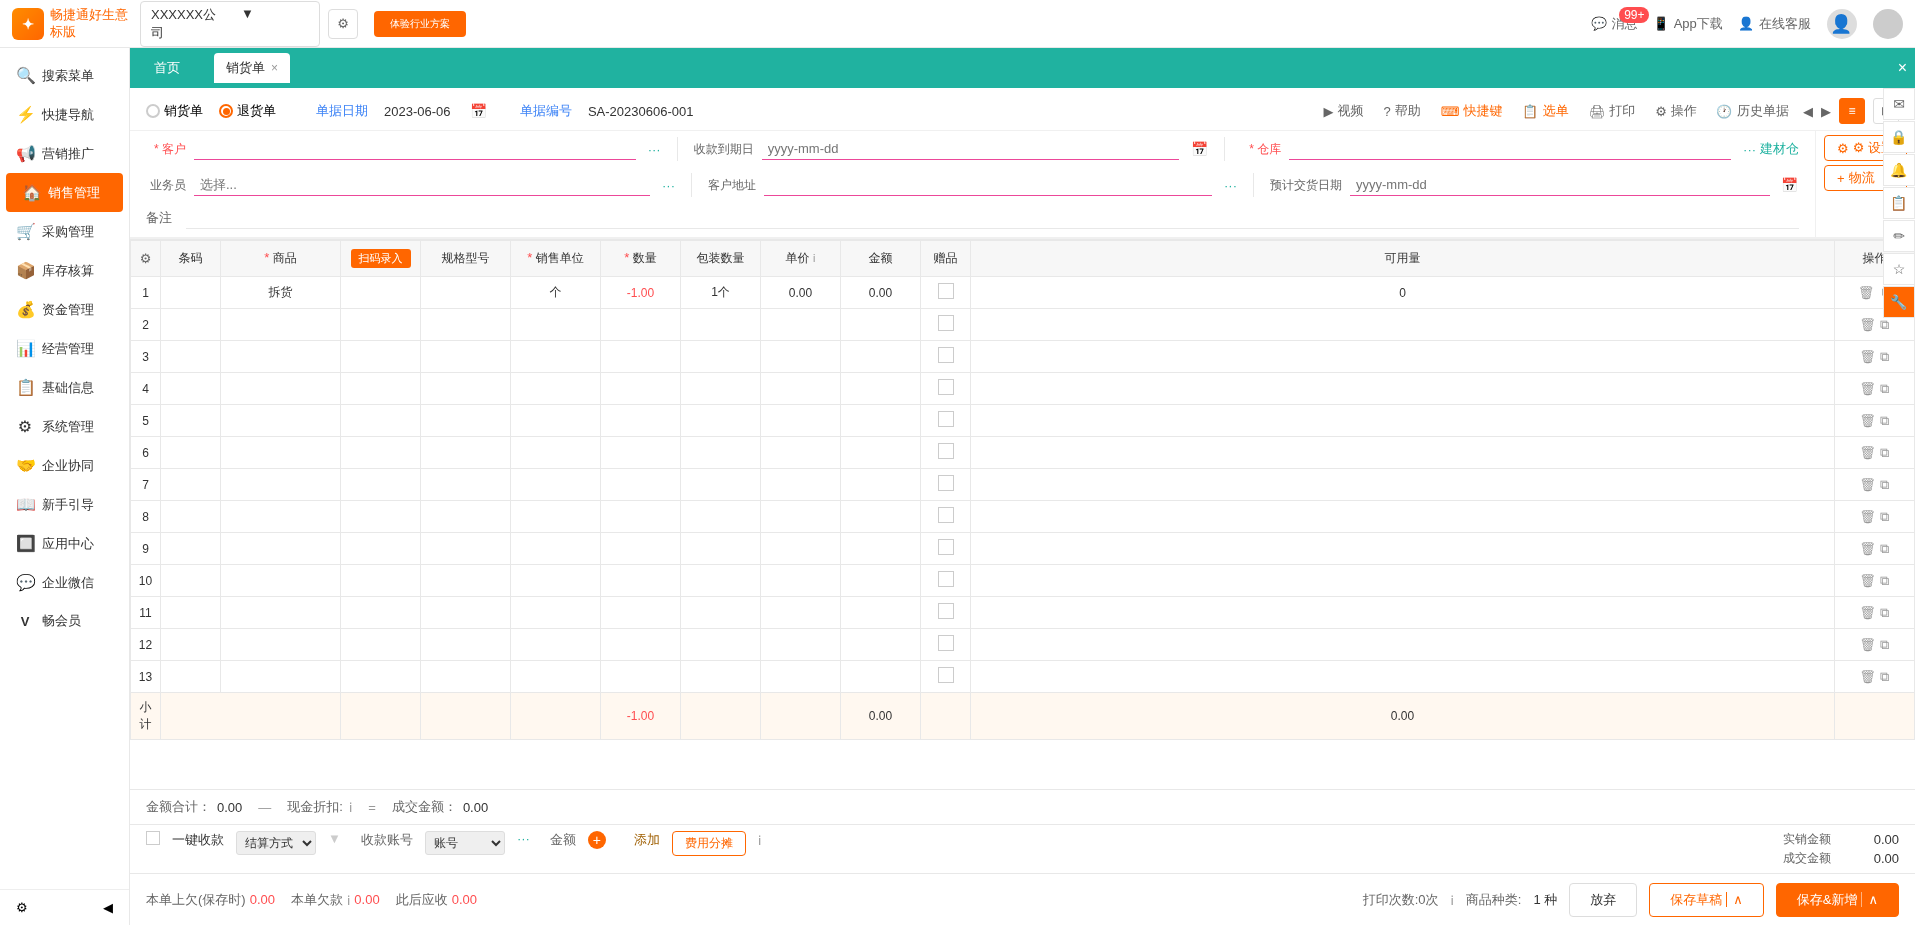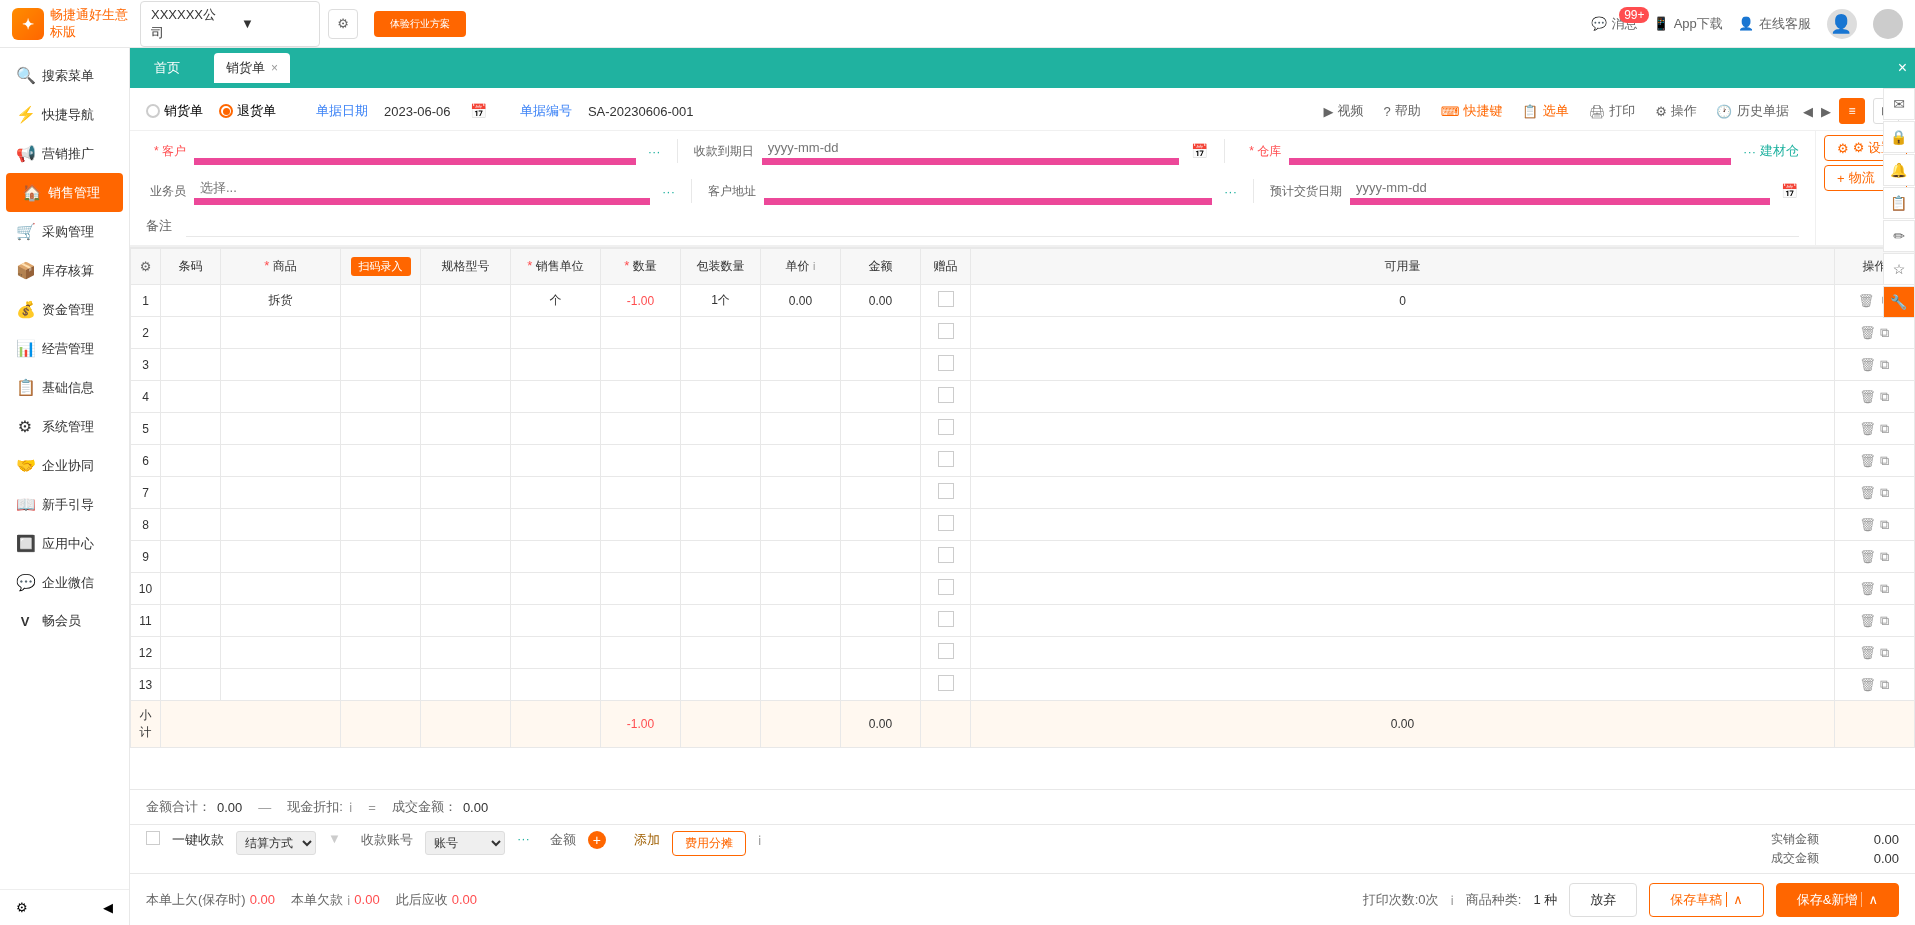--- a/index.html
+++ b/index.html
@@ -23,21 +23,21 @@
     }
     .logo-icon {
       width: 32px; height: 32px;
       background: linear-gradient(135deg, #ff8c00, #ff6600);
       border-radius: 6px;
       display: flex; align-items: center; justify-content: center;
       color: #fff; font-weight: bold; font-size: 14px;
     }
     .logo-text { font-size: 11px; color: #ff6600; line-height: 1.3; }
     .company-selector {
-      display: flex; align-items: center; gap: 22px;
+      display: flex; gap: 22px;
       border: 1px solid #ddd; border-radius: 4px;
       padding: 4px 10px; cursor: pointer; background: #fff;
       min-width: 180px;
     }
     .company-selector span { flex: 1; font-size: 13px; color: #333; }
     .trial-btn {
       background: #ff6600; color: #fff; border: none;
       border-radius: 4px; padding: 6px 16px; cursor: pointer;
       font-size: 10px; margin-left: 8px;
     }
@@ -151,21 +151,21 @@
     }
     .field-group {
       display: flex; align-items: center; flex: 1; gap: 8px;
     }
     .field-label {
       color: #ff4d4f; font-size: 12px; white-space: nowrap;
       min-width: 40px; text-align: right;
     }
     .field-label.optional { color: #666; }
     .field-input {
-      flex: 1; border: none; border-bottom: 7px solid #ec4899;
+      flex: 1; border: none; border-bottom: 1px solid #ec4899;
       padding: 3px 6px; color: #000000; outline: none;
       background: transparent; min-width: 80px;
     }
     .field-dots { color: #20b2a0; cursor: pointer; margin-left: 4px; }
     .field-cal { color: #20b2a0; cursor: pointer; font-size: 14px; margin-left: 4px; }
     .field-divider { width: 1px; background: #e8e8e8; height: 24px; margin: 0 16px; }
     .action-btn {
       border: 1px solid #ff6600; color: #ff6600;
       border-radius: 4px; padding: 3px 12px;
       cursor: pointer; background: #fff; font-size: 12px;
@@ -235,21 +235,21 @@
       cursor: pointer; background: #fff; font-size: 12px;
     }
     .add-btn {
       background: #ff6600; color: #fff; border: none;
       border-radius: 50%; width: 18px; height: 18px;
       display: flex; align-items: center; justify-content: center;
       cursor: pointer; font-size: 14px; line-height: 1;
     }
     .info-icon { color: #999; cursor: pointer; }
     .pay-right { margin-left: auto; display: flex; flex-direction: column; align-items: flex-end; gap: 2px; }
-    .pay-right-item { display: flex; align-items: center; gap: 20px; }
+    .pay-right-item { display: flex; align-items: center; gap: 8px; }
     .pay-right-label { color: #666; font-size: 12px; }
     .pay-right-value { color: #333; font-size: 13px; min-width: 60px; text-align: right; }
 
     
     .footer-bar {
       height: 52px; background: #fff;
       border-top: 1px solid #e8e8e8;
       display: flex; align-items: center;
       padding: 0 16px; gap: 16px;
     }

